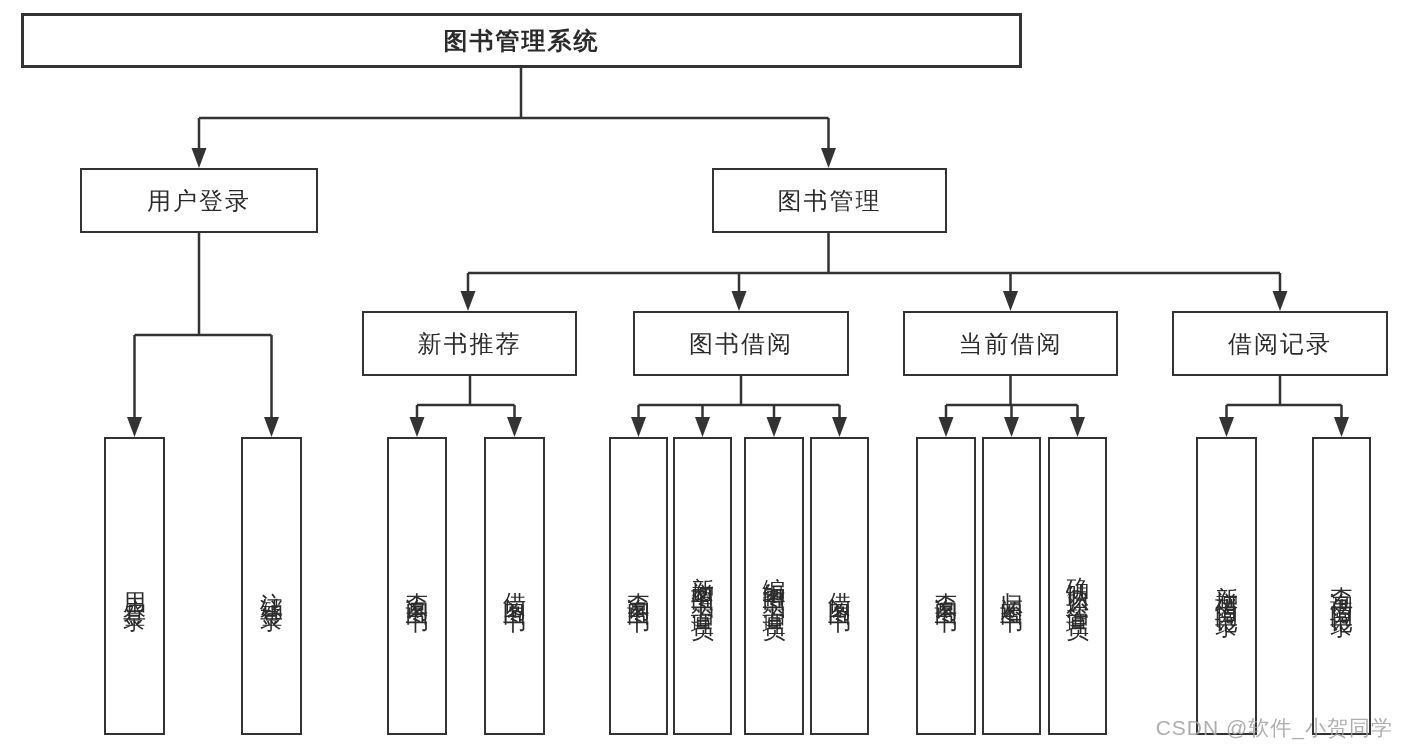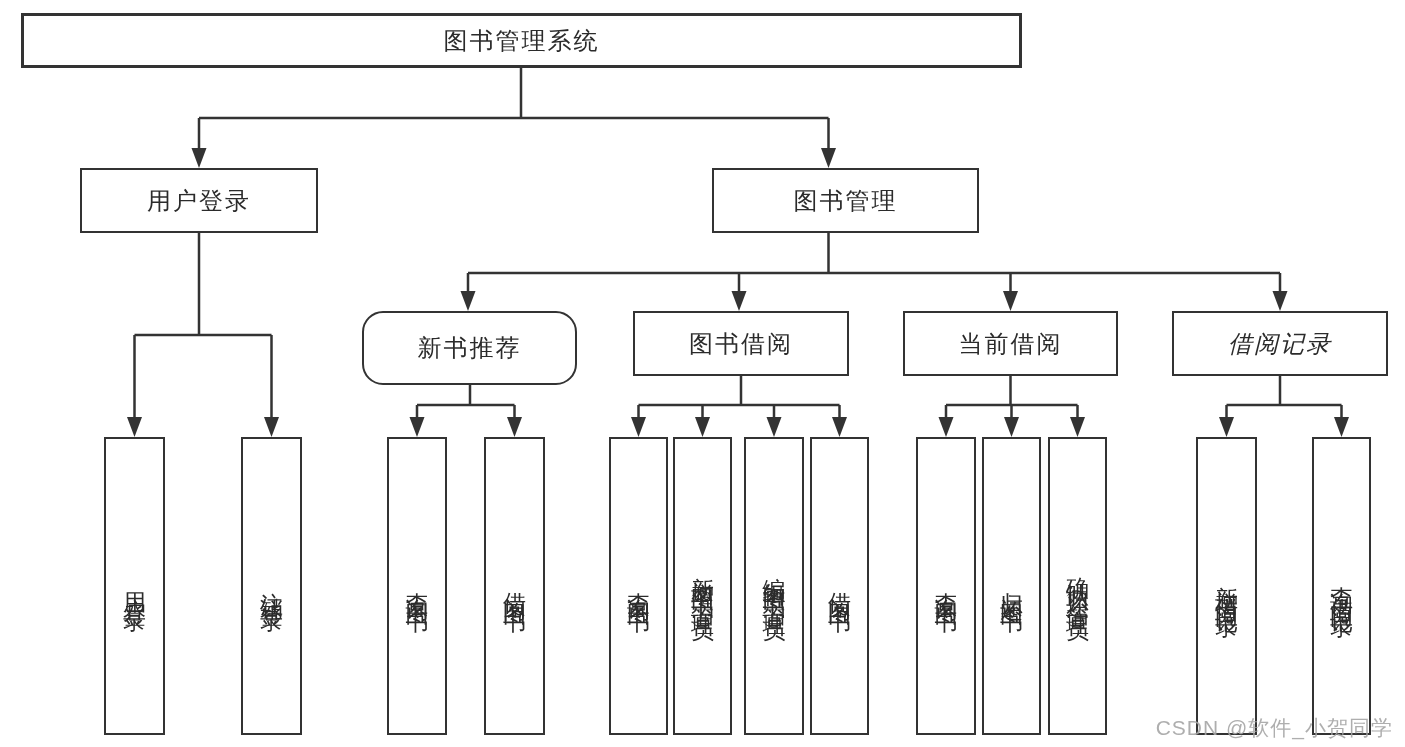--- a/index.html
+++ b/index.html
@@ -36,29 +36,29 @@
     white-space:nowrap;
   }
   .vlabel{
     writing-mode:vertical-rl;
     text-orientation:mixed;
     font-size:23px;
     letter-spacing:6px;
     line-height:1.25;
   }
   
-  .root-box{left:21px;top:13px;width:1001px;height:55px;border-width:3px;}
+  .root-box{left:21px;top:13px;width:1001px;height:55px;border-width:3px;font-weight:bold;}
   
   .l2-0{left:80px;top:168px;width:238px;height:65px;}
-  .l2-1{left:712px;top:168px;width:267px;height:65px;}
+  .l2-1{left:712px;top:168px;width:235px;height:65px;}
   
-  .l3-0{left:362px;top:311px;width:215px;height:74px;border-radius:21px;}
+  .l3-0{left:362px;top:311px;width:215px;height:65px;}
   .l3-1{left:633px;top:311px;width:216px;height:65px;font-family:Liberation Serif, serif;}
   .l3-2{left:903px;top:311px;width:215px;height:65px;}
-  .l3-3{left:1172px;top:311px;width:216px;height:65px;font-style:italic;}
+  .l3-3{left:1172px;top:311px;width:216px;height:65px;}
   
   .leaf{top:437px;height:298px;}
   .leaf-0{left:104px;width:61px;}
   .leaf-1{left:241px;width:61px;}
   .leaf-2{left:387px;width:60px;}
   .leaf-3{left:484px;width:61px;}
   .leaf-4{left:609px;width:59px;}
   .leaf-5{left:673px;width:59px;}
   .leaf-6{left:744px;width:60px;}
   .leaf-7{left:810px;width:59px;}

